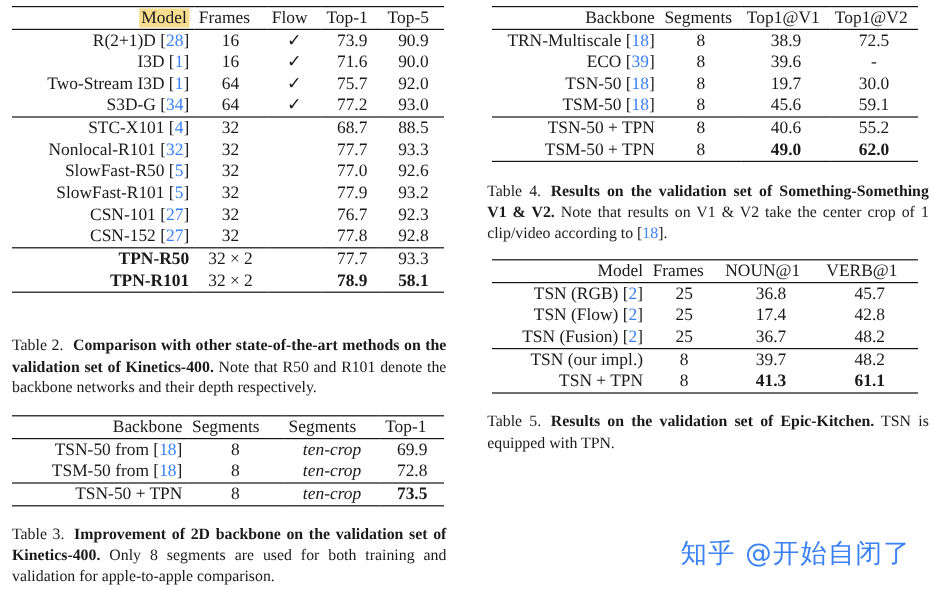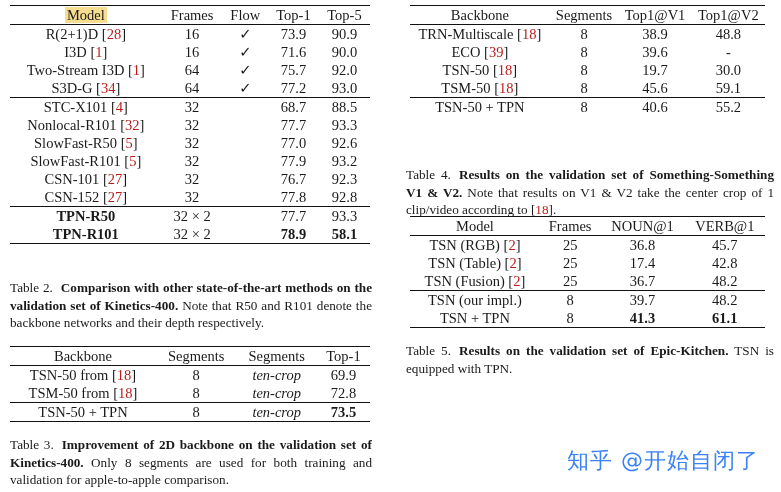--- a/index.html
+++ b/index.html
@@ -1,27 +1,27 @@
 <!DOCTYPE html>
 <html><head>
 <meta charset="utf-8">
 <style>
   html, body { margin:0; padding:0; background:#ffffff; }
   body { width:781px; height:492px; position:relative; overflow:hidden;
          font-family:"Liberation Serif","DejaVu Serif",serif; color:#1a1a1a; }
   .col { position:absolute; }
   table { border-collapse:collapse; font-size:14.5px; line-height:18px; }
   td, th { padding:0 4px; white-space:nowrap; font-weight:normal; }
-  th { text-align:center; }
+  th { text-align:left; }
   td.c { text-align:center; }
-  td.l, th.l { text-align:center; }
+  td.l, th.l { text-align:right; }
   .rule-top { border-top:1.5px solid #111; }
   .rule-mid { border-top:1px solid #111; }
   .rule-bot { border-bottom:1.5px solid #111; }
-  .ref { color:#b91c1c; }
+  .ref { color:#3b82f6; }
   .b { font-weight:bold; }
   .i { font-style:italic; }
   .hl { background:#f7dd8f; padding:0 2px; }
   .caption { position:absolute; font-size:13.2px; line-height:17.5px; text-align:justify; }
   .caption .lbl { margin-right:8px; }
   .watermark { position:absolute; left:567px; top:446px; font-family:"DejaVu Sans",sans-serif;
                font-size:22px; color:#3b82f6; letter-spacing:1px; }
 </style>
 </head>
 <body>
@@ -169,21 +169,21 @@
         <tr class="rule-top" style="border-bottom:1px solid #111;">
       <th class="l">Backbone</th>
       <th>Segments</th>
       <th>Top1@V1</th>
       <th>Top1@V2</th>
     </tr>
     <tr>
       <td class="l"><span>TRN-Multiscale</span> [<span class="ref">18</span>]</td>
       <td class="c">8</td>
       <td class="c">38.9</td>
-      <td class="c">48.8</td>
+      <td class="c">72.5</td>
     </tr>
     <tr>
       <td class="l"><span>ECO</span> [<span class="ref">39</span>]</td>
       <td class="c">8</td>
       <td class="c">39.6</td>
       <td class="c">-</td>
     </tr>
     <tr>
       <td class="l"><span>TSN-50</span> [<span class="ref">18</span>]</td>
       <td class="c">8</td>
@@ -195,45 +195,51 @@
       <td class="c">8</td>
       <td class="c">45.6</td>
       <td class="c">59.1</td>
     </tr>
     <tr class="rule-mid">
       <td class="l">TSN-50 + TPN</td>
       <td class="c">8</td>
       <td class="c">40.6</td>
       <td class="c">55.2</td>
     </tr>
-  </tbody>
-    </table>
-</div>
-
-<div class="caption" style="left:406px; top:150px; width:368px;margin-top:16px;">
+    <tr class="rule-bot">
+      <td class="l">TSM-50 + TPN</td>
+      <td class="c">8</td>
+      <td class="c b">49.0</td>
+      <td class="c b">62.0</td>
+    </tr>
+  </tbody>
+    </table>
+</div>
+
+<div class="caption" style="left:406px; top:150px; width:368px;">
   <span class="lbl">Table 4.</span><span class="b">Results on the validation set of Something-Something V1 &amp; V2.</span><span> Note that results on V1 &amp; V2 take the center crop of 1 clip/video according to </span>[<span class="ref">18</span>]<span>.</span>
 </div>
 
 <div class="col" style="left:410px; top:216px; width:355px;">
   <table style="width:355px;">
     <tbody>
         <tr class="rule-top" style="border-bottom:1px solid #111;">
       <th class="l">Model</th>
       <th>Frames</th>
       <th>NOUN@1</th>
       <th>VERB@1</th>
     </tr>
     <tr>
       <td class="l"><span>TSN (RGB)</span> [<span class="ref">2</span>]</td>
       <td class="c">25</td>
       <td class="c">36.8</td>
       <td class="c">45.7</td>
     </tr>
     <tr>
-      <td class="l"><span>TSN (Table)</span> [<span class="ref">2</span>]</td>
+      <td class="l"><span>TSN (Flow)</span> [<span class="ref">2</span>]</td>
       <td class="c">25</td>
       <td class="c">17.4</td>
       <td class="c">42.8</td>
     </tr>
     <tr>
       <td class="l"><span>TSN (Fusion)</span> [<span class="ref">2</span>]</td>
       <td class="c">25</td>
       <td class="c">36.7</td>
       <td class="c">48.2</td>
     </tr>

